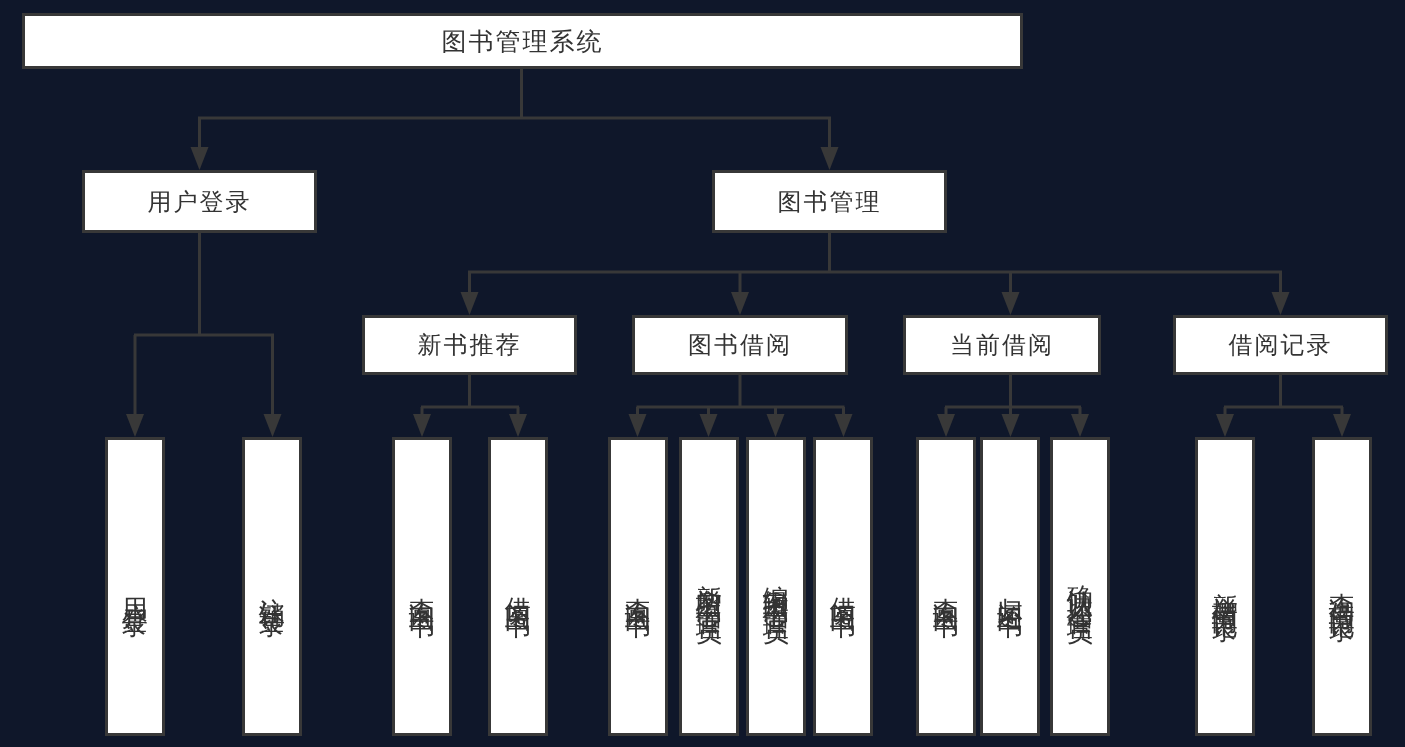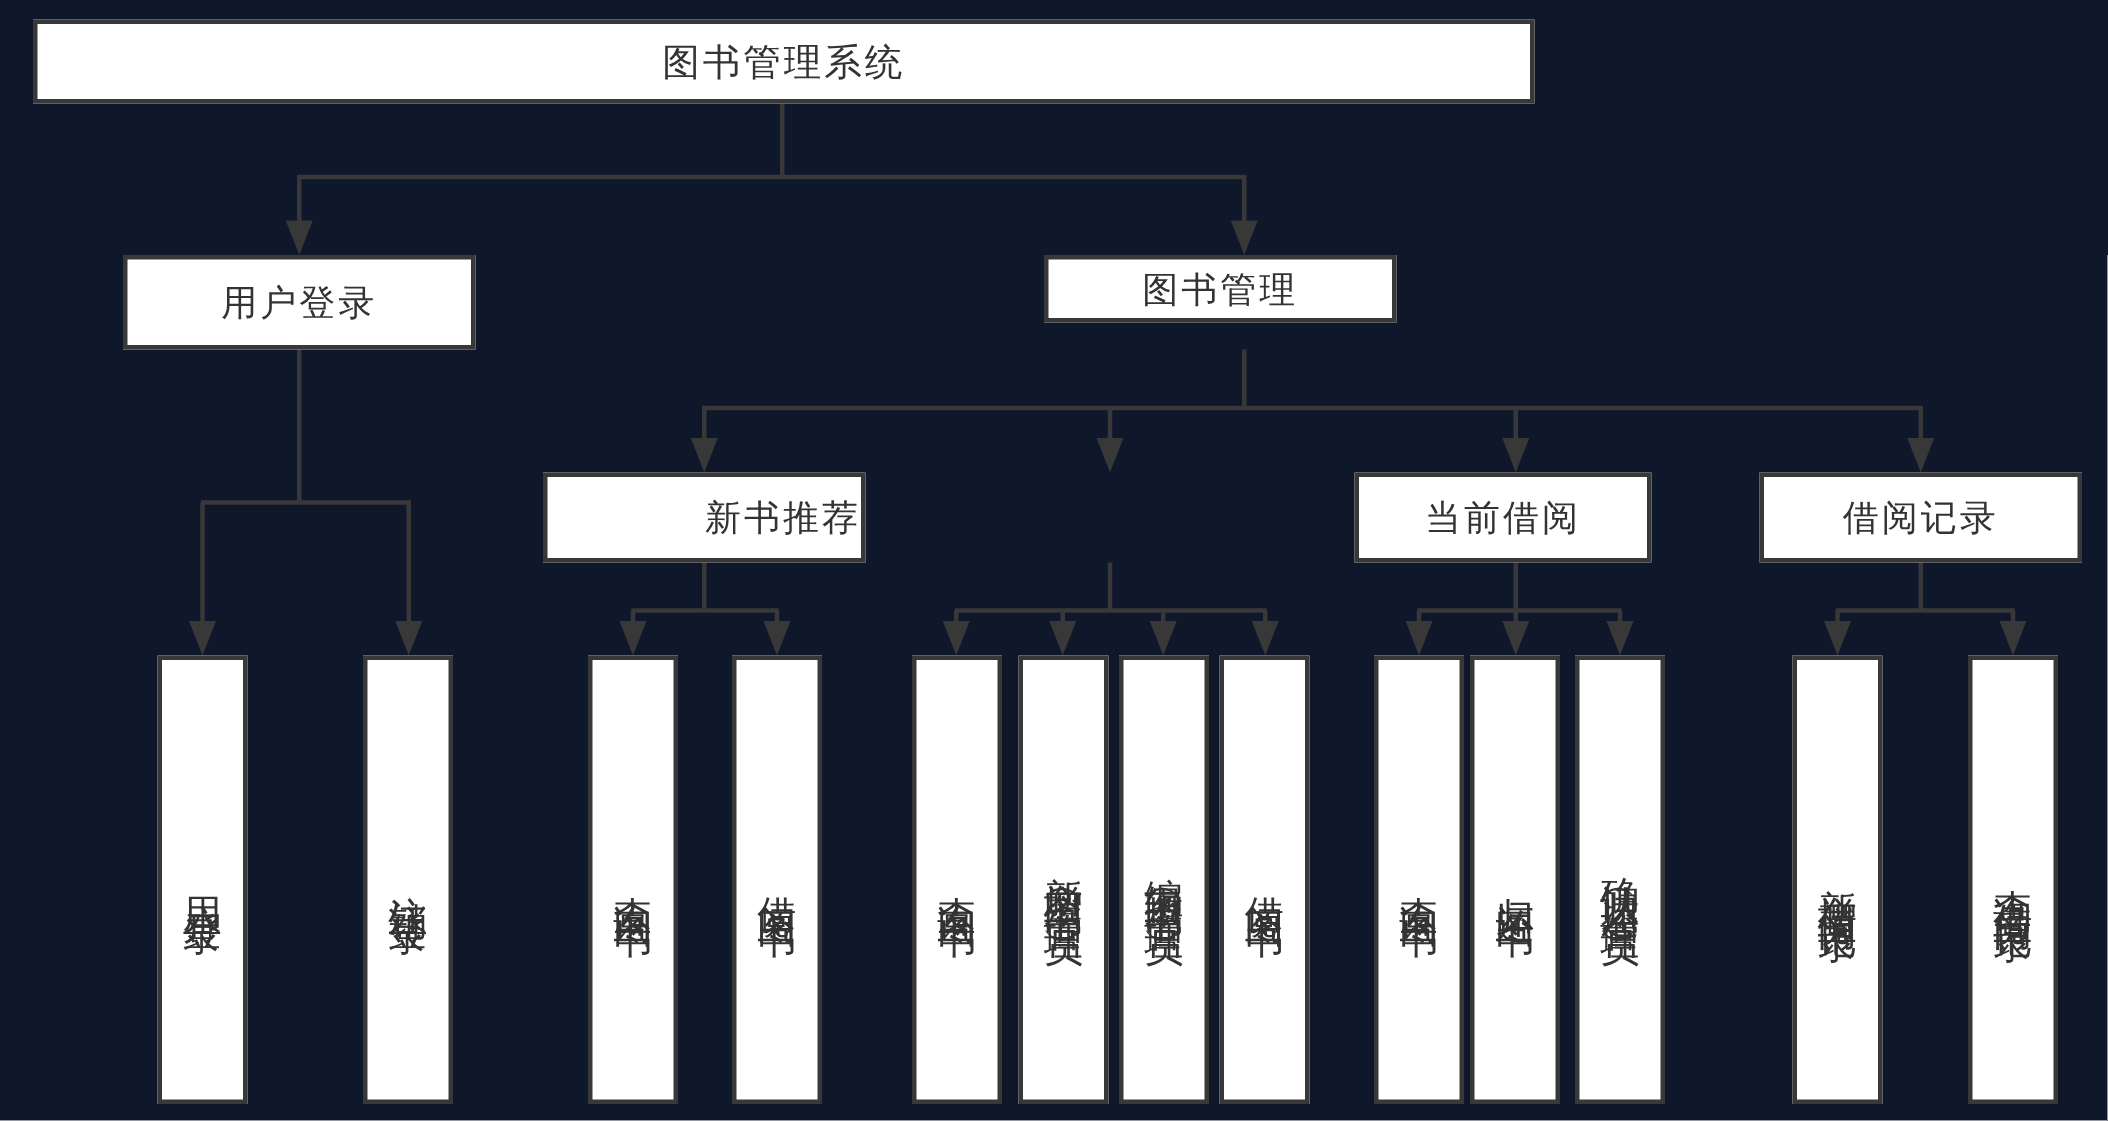--- a/index.html
+++ b/index.html
@@ -94,26 +94,29 @@
     </g>
   </svg>
 
   <div class="node h-node root-node" style="left:22px; top:13px; width:1001px; height:56px;">
     <span>图书管理系统</span>
   </div>
 
   <div class="node h-node" style="left:82px; top:170px; width:235px; height:63px;">
     <span>用户登录</span>
   </div>
-  <div class="node h-node" style="left:696px; top:170px; width:235px; height:45px;">
+  <div class="node h-node" style="left:712px; top:170px; width:235px; height:63px;">
     <span>图书管理</span>
   </div>
 
-  <div class="node h-node" style="left:362px; top:315px; width:215px; height:60px;justify-content:flex-end;">
+  <div class="node h-node" style="left:362px; top:315px; width:215px; height:60px;">
     <span>新书推荐</span>
+  </div>
+  <div class="node h-node" style="left:632px; top:315px; width:216px; height:60px;">
+    <span>图书借阅</span>
   </div>
   <div class="node h-node" style="left:903px; top:315px; width:198px; height:60px;">
     <span>当前借阅</span>
   </div>
   <div class="node h-node" style="left:1173px; top:315px; width:215px; height:60px;font-family:Liberation Serif, serif;">
     <span>借阅记录</span>
   </div>
 
   <div class="node leaf-node" style="left:105px;">
     <span class="vtext">用户登录</span>

